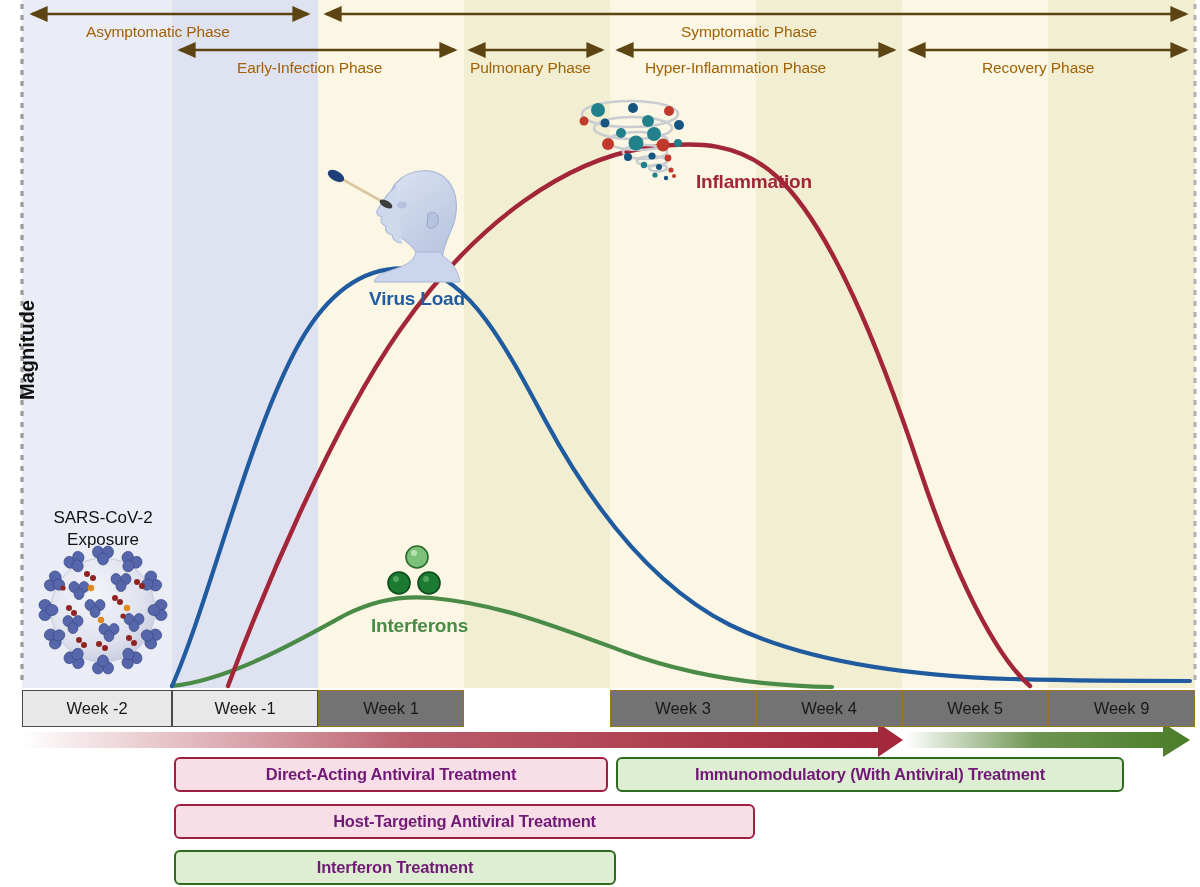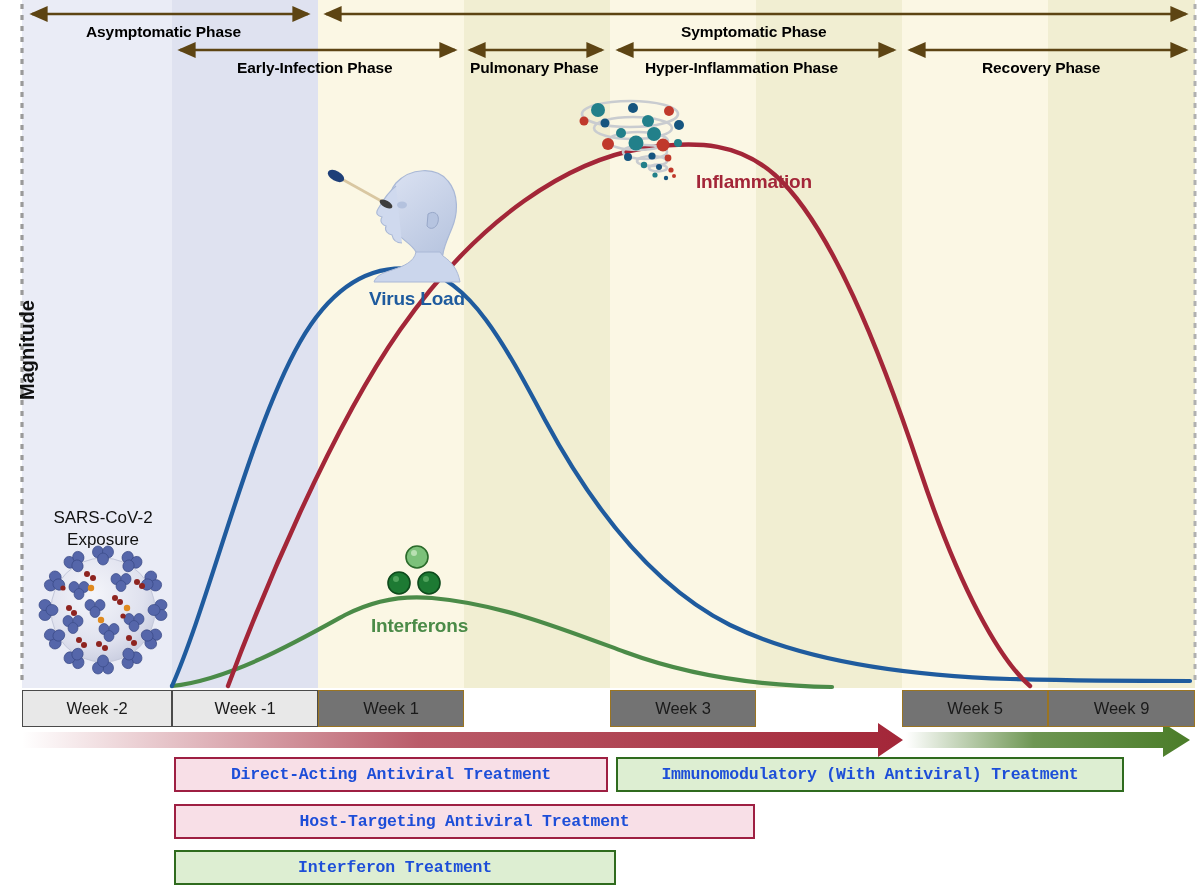--- a/index.html
+++ b/index.html
@@ -26,22 +26,22 @@
     pointer-events: none;
   }
   .txt {
     position: absolute;
     white-space: nowrap;
   }
 
   
   .phase-label {
     font-size: 15.5px;
-    font-weight: bold;
-    color: #000000;
+    font-weight: normal;
+    color: #a16207;
     letter-spacing: -0.1px;
   }
 
   
   .y-axis-title {
     font-size: 20px;
     font-weight: bold;
     color: #111111;
     transform: rotate(-90deg);
     transform-origin: left top;
@@ -86,28 +86,27 @@
     border: 1.6px solid #9a7422;
   }
 
   
   .tx-box {
     position: absolute;
     box-sizing: border-box;
     display: flex;
     align-items: center;
     justify-content: center;
-    border-radius: 0;
+    border-radius: 6px;
     font-size: 16.5px;
     font-weight: bold;
-    color: #1d4ed8;
+    color: #701a75;
     letter-spacing: -0.2px;
     text-align: center;
     line-height: 1.2;
-    font-family: Liberation Mono, monospace;
   }
   .tx-box.pink {
     background: #f8dfe7;
     border: 2px solid #9e1f42;
   }
   .tx-box.green {
     background: #ddeed2;
     border: 2px solid #2f6b1e;
   }
 </style>
@@ -394,20 +393,21 @@
 
   <div class="txt exposure-caption" style="left:23px; top:507px;">
     <div>SARS-CoV-2</div>
     <div>Exposure</div>
   </div>
 
   <div class="week-cell pre" style="left:22px;   top:690px; width:150px; height:37px;">Week -2</div>
   <div class="week-cell pre" style="left:172px;  top:690px; width:146px; height:37px;">Week -1</div>
   <div class="week-cell post" style="left:318px;  top:690px; width:146px; height:37px;">Week 1</div>
   <div class="week-cell post" style="left:610px;  top:690px; width:146px; height:37px;">Week 3</div>
+  <div class="week-cell post" style="left:756px;  top:690px; width:146px; height:37px;">Week 4</div>
   <div class="week-cell post" style="left:902px;  top:690px; width:146px; height:37px;">Week 5</div>
   <div class="week-cell post" style="left:1048px; top:690px; width:147px; height:37px;">Week 9</div>
 
   <div class="tx-box pink" style="left:174px; top:757px; width:434px; height:35px;">Direct-Acting Antiviral Treatment</div>
 
   <div class="tx-box green" style="left:616px; top:757px; width:508px; height:35px;">Immunomodulatory (With Antiviral) Treatment</div>
 
   <div class="tx-box pink" style="left:174px; top:804px; width:581px; height:35px;">Host-Targeting Antiviral Treatment</div>
 
   <div class="tx-box green" style="left:174px; top:850px; width:442px; height:35px;">Interferon Treatment</div>

